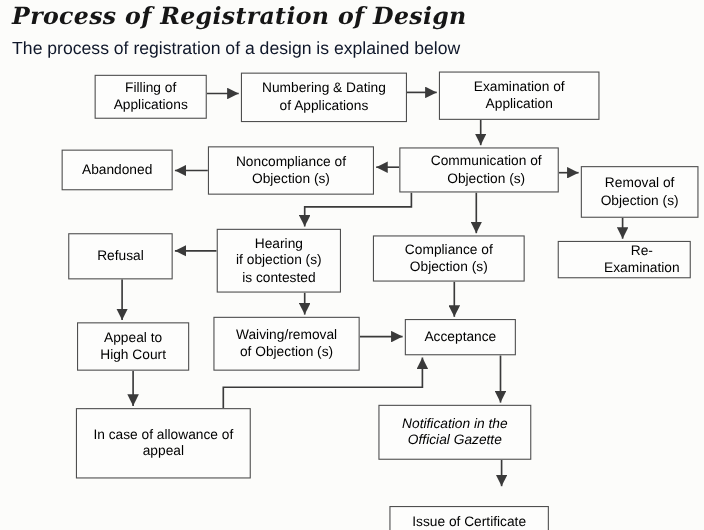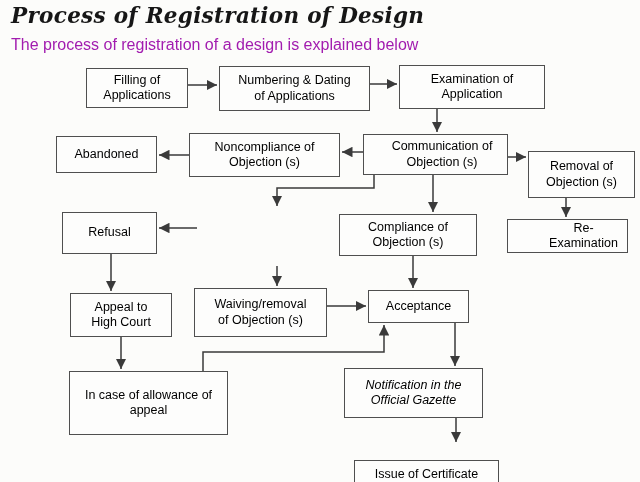--- a/index.html
+++ b/index.html
@@ -19,21 +19,21 @@
     font-style: italic;
     font-size: 21.5px;
     color: #161616;
     letter-spacing: 0.3px;
     text-align: center;
   }
   .subtitle {
     position: absolute;
     left: 11px; top: 36px;
     font-size: 16px;
-    color: #a21caf;
+    color: #0f172a;
   }
   .node {
     position: absolute;
     box-sizing: border-box;
     border: 1.6px solid #4f4f4f;
     background: #fdfdfc;
     display: flex;
     align-items: center;
     justify-content: center;
     text-align: center;
@@ -108,20 +108,25 @@
     <span>Communication of
 Objection (s)</span>
   </div>
   <div class="node" style="left:528px; top:133px; width:107px; height:47px;margin-top:18px;">
     <span>Removal of
 Objection (s)</span>
   </div>
   <div class="node" style="left:62px; top:212px; width:95px; height:42px;">
     <span>Refusal</span>
   </div>
+  <div class="node" style="left:197px; top:208px; width:113px; height:58px;">
+    <span>Hearing
+if objection (s)
+is contested</span>
+  </div>
   <div class="node" style="left:339px; top:214px; width:138px; height:42px;">
     <span>Compliance of
 Objection (s)</span>
   </div>
   <div class="node" style="left:507px; top:219px; width:121px; height:34px;padding-left:32px;">
     <span>Re-Examination</span>
   </div>
   <div class="node" style="left:70px; top:293px; width:102px; height:44px;">
     <span>Appeal to
 High Court</span>

